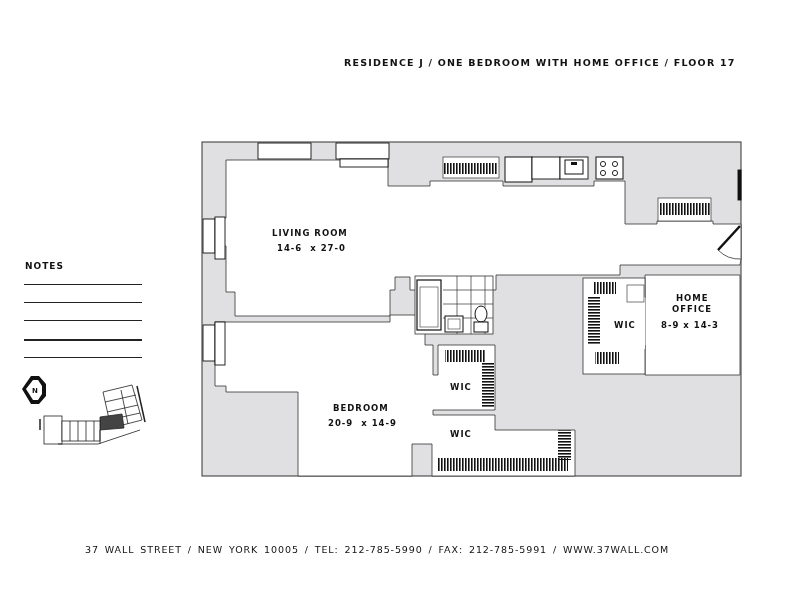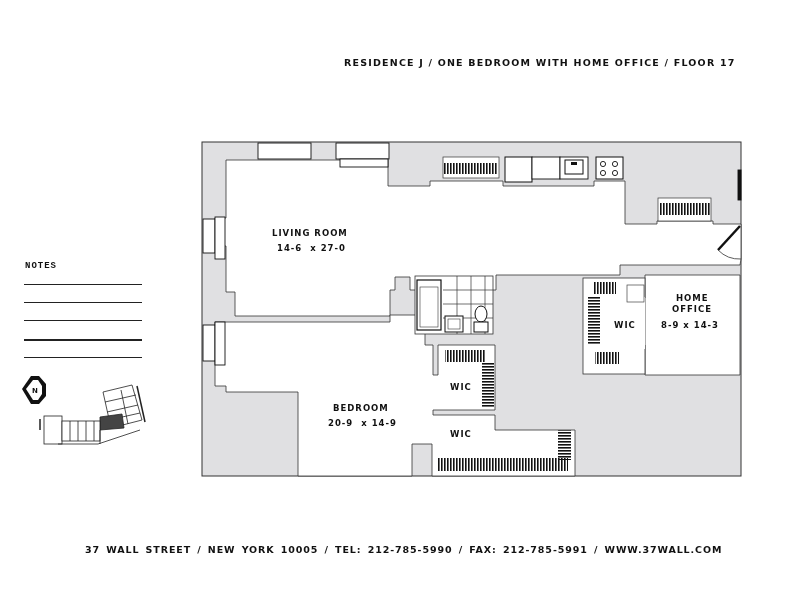--- a/index.html
+++ b/index.html
@@ -1,19 +1,19 @@
 <!DOCTYPE html>
 <html><head>
 <meta charset="utf-8">
 <style>
   html, body { margin: 0; padding: 0; background: #ffffff; }
   body { width: 792px; height: 612px; position: relative; overflow: hidden; font-family: "DejaVu Sans", sans-serif; }
   .title { position: absolute; top: 57px; left: 344px; font-size: 9.5px; font-weight: bold; letter-spacing: 1.2px; color: #111; white-space: nowrap; text-align: center; }
-  .footer { position: absolute; top: 544px; left: 85px; font-size: 9.5px; font-weight: bold; letter-spacing: 0.9px; color: #111; white-space: nowrap; word-spacing: 2px; }
-  .notes-label { position: absolute; top: 261px; left: 25px; font-size: 9px; font-weight: bold; letter-spacing: 1px; color: #111; font-family: Liberation Mono, monospace; }
+  .footer { position: absolute; top: 544px; left: 85px; font-size: 9.5px; font-weight: normal; letter-spacing: 0.9px; color: #111; white-space: nowrap; word-spacing: 2px; }
+  .notes-label { position: absolute; top: 261px; left: 25px; font-size: 9px; font-weight: bold; letter-spacing: 1px; color: #111; }
   .note-line { position: absolute; left: 24px; width: 118px; height: 0; border-top: 1px solid #222; }
   svg.plan { position: absolute; left: 0; top: 0; }
   .room-label { font-family: "DejaVu Sans", sans-serif; font-size: 8.5px; font-weight: bold; letter-spacing: 1px; fill: #111; }
 </style>
 </head>
 <body>
 
 <div class="title">RESIDENCE J / ONE BEDROOM WITH HOME OFFICE / FLOOR 17</div>
 
 <div class="notes-label">NOTES</div>

